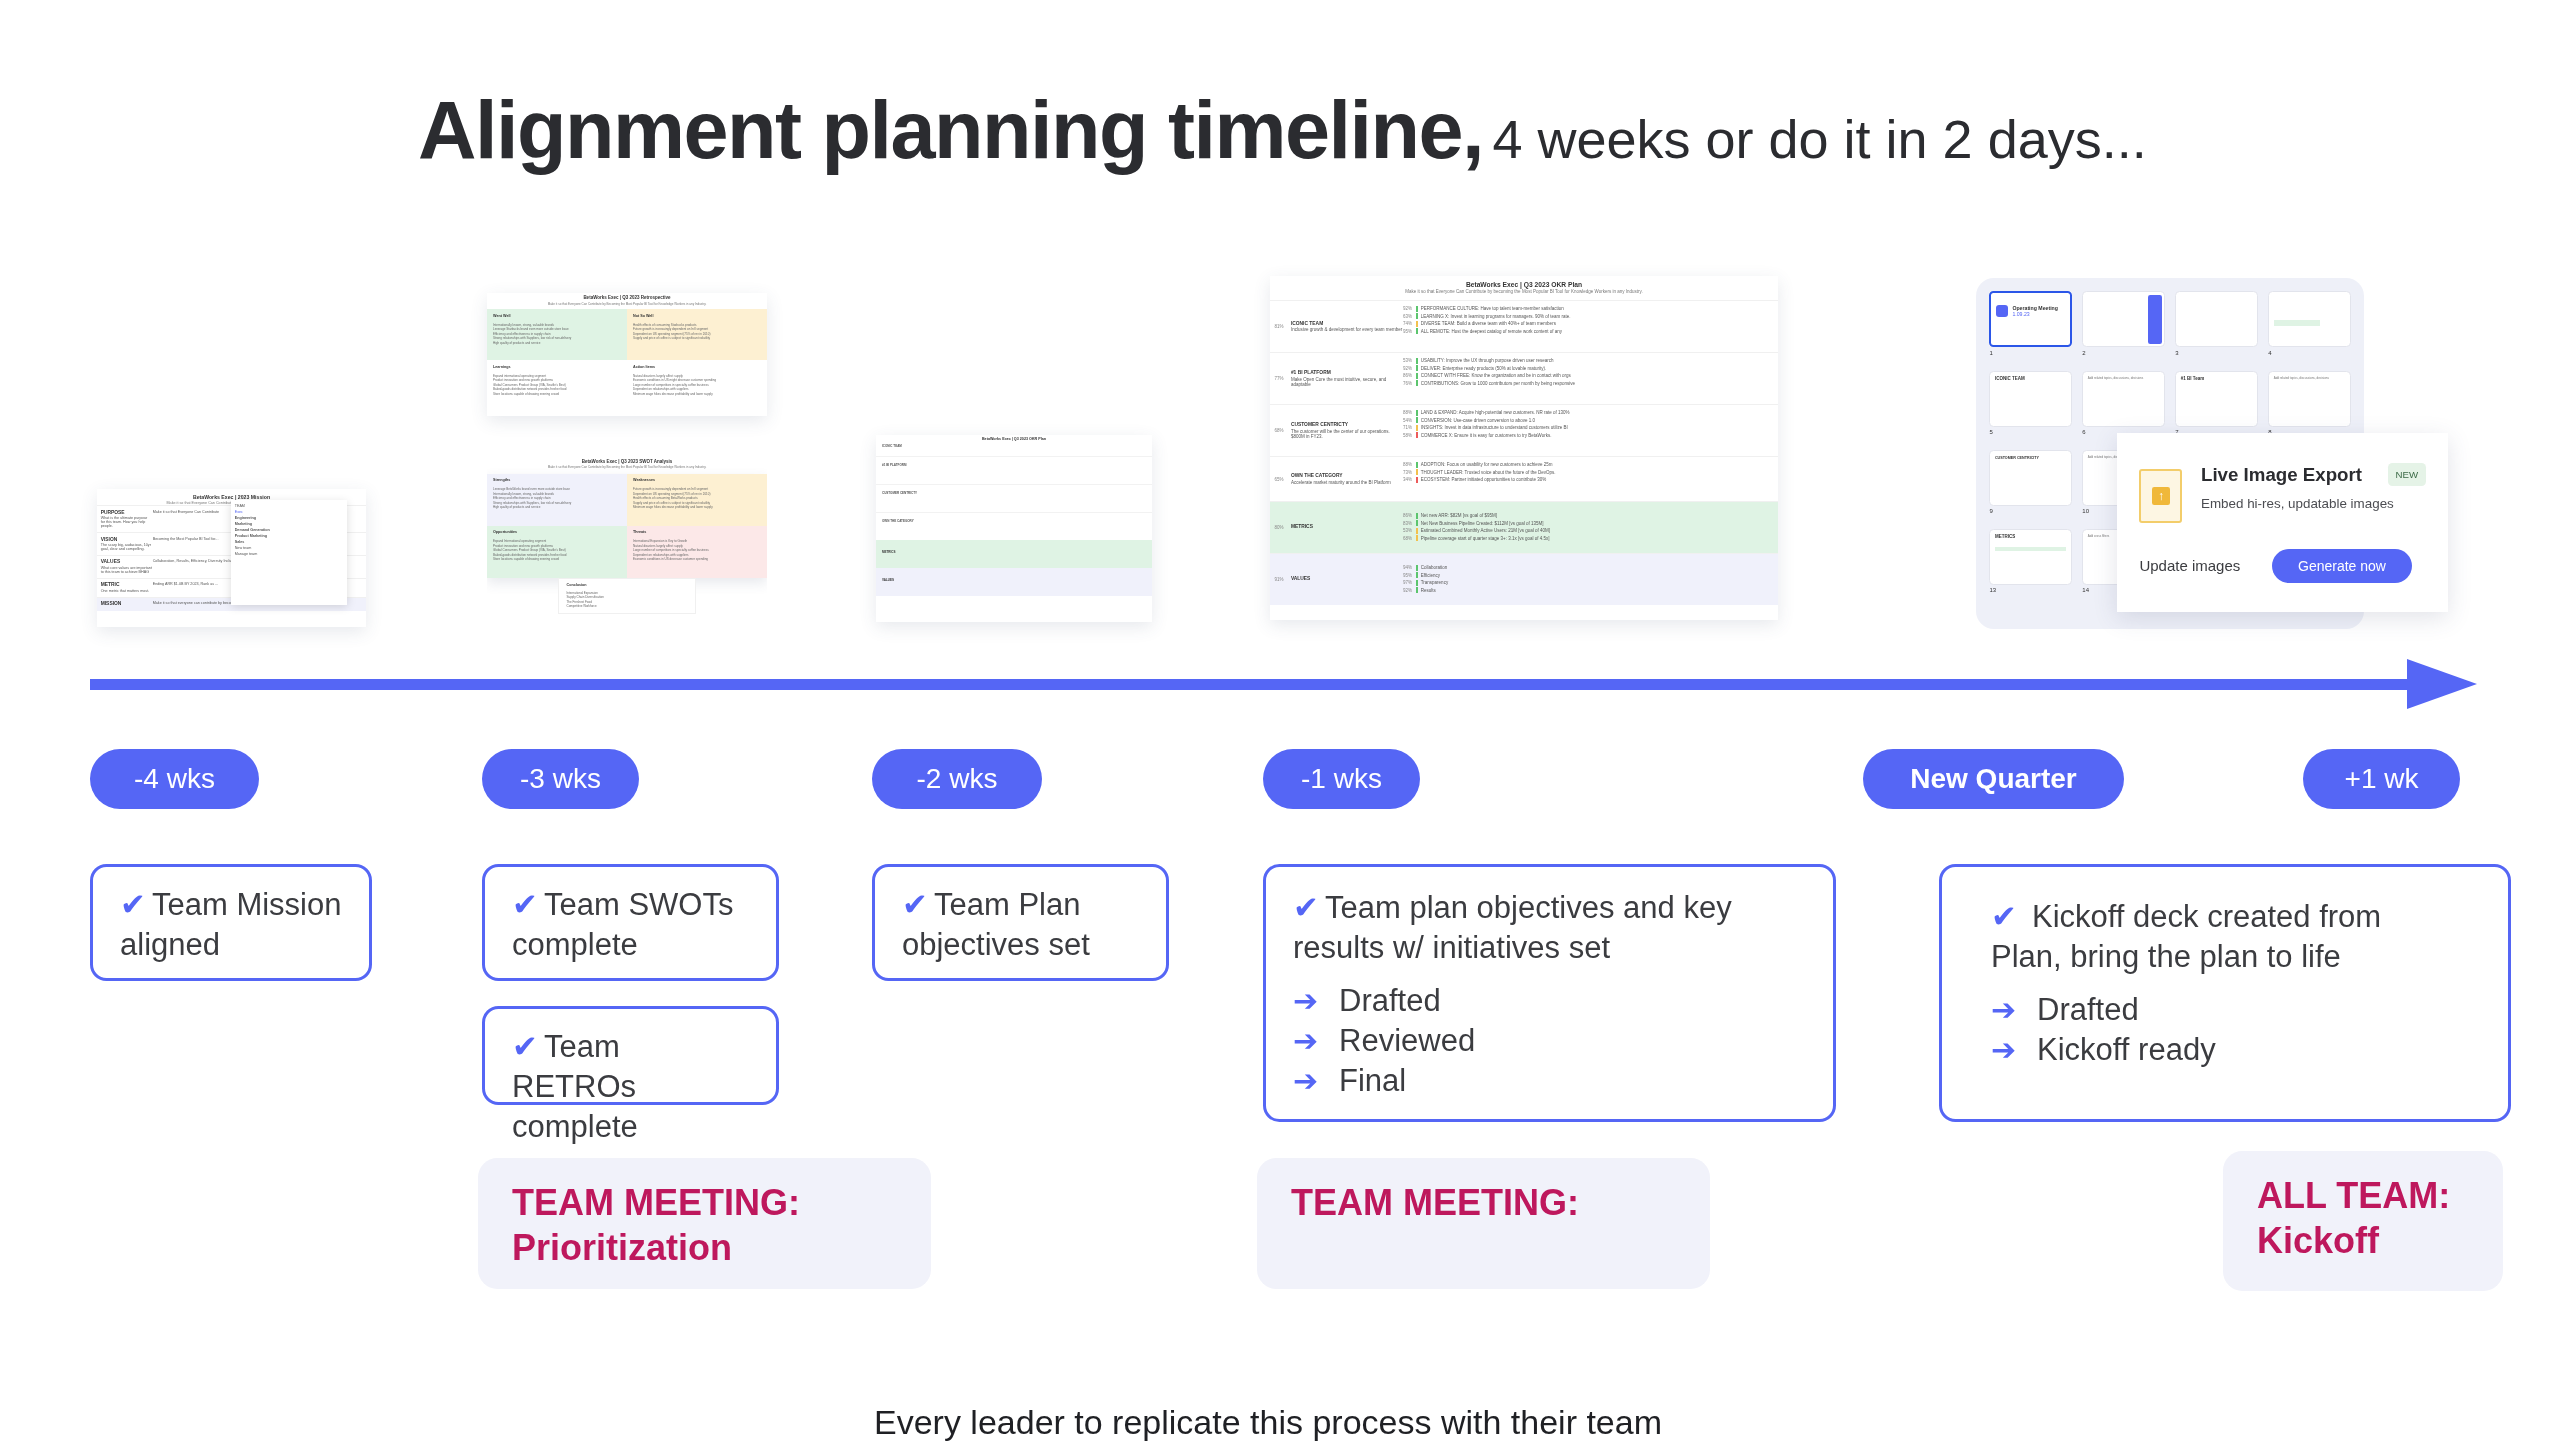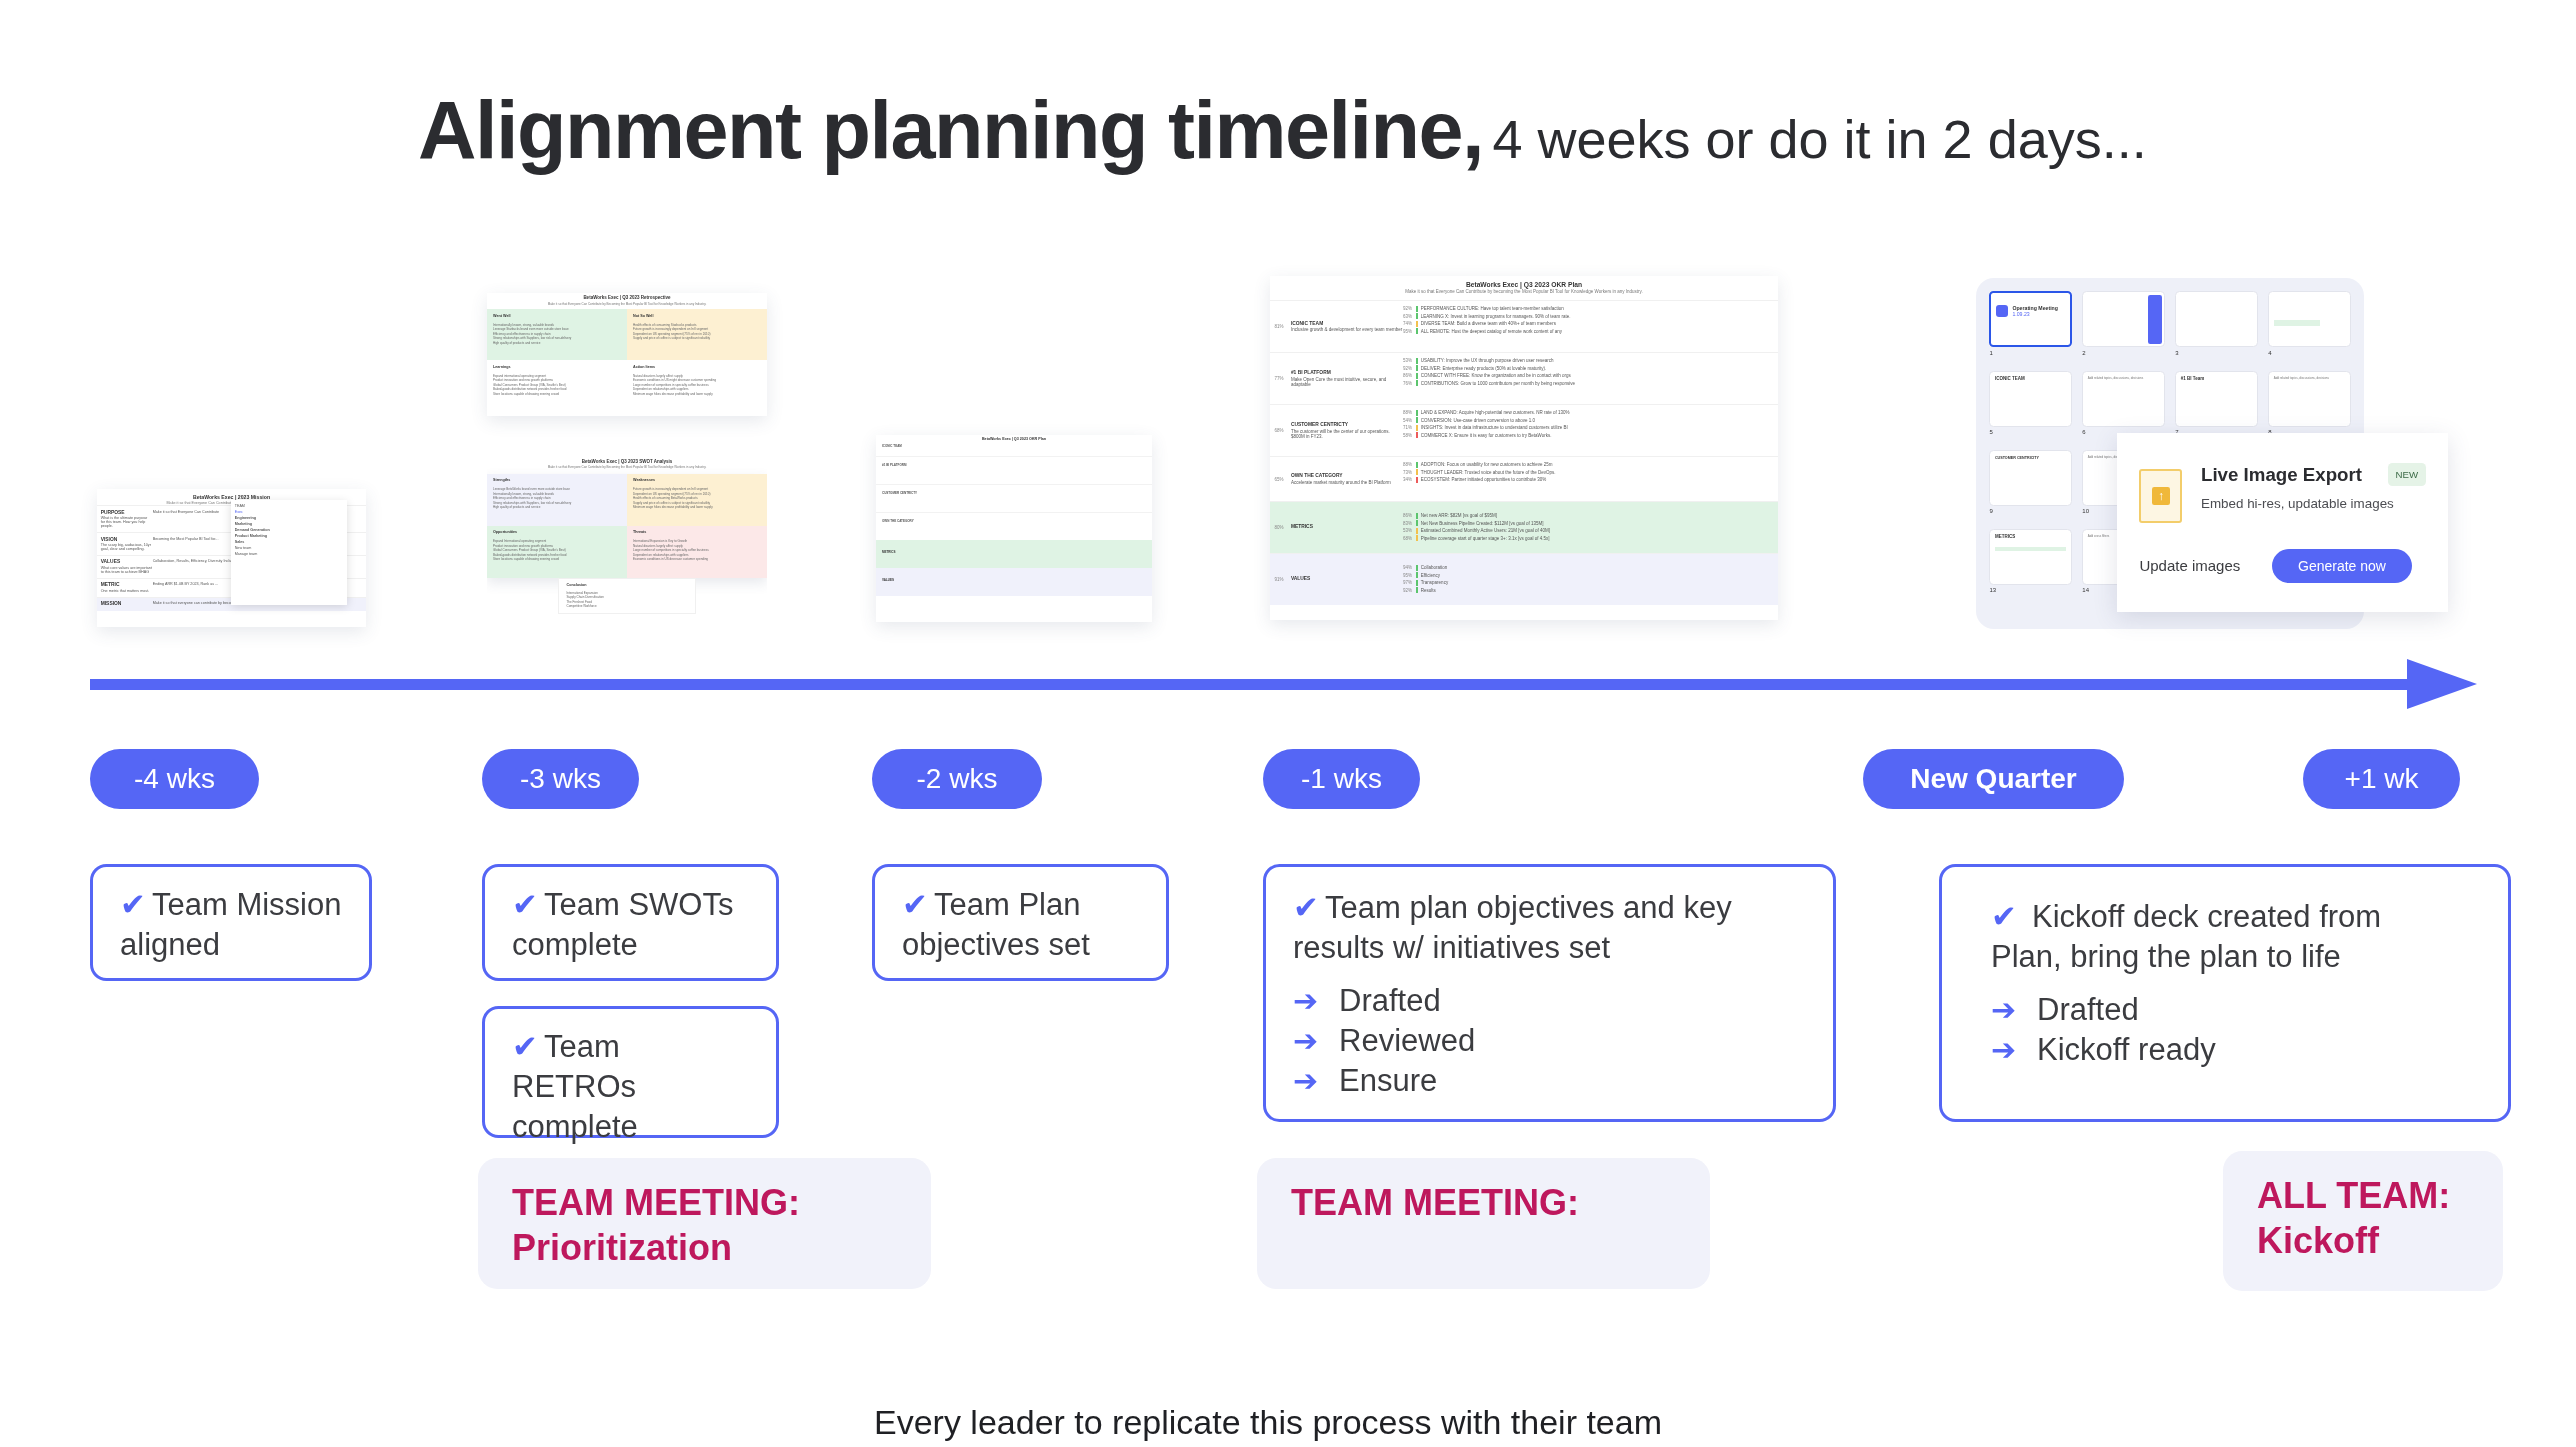--- a/index.html
+++ b/index.html
@@ -463,42 +463,42 @@
 <div class="pill" style="left:2303px; width:157px;">+1 wk</div>
 
 <div class="card" style="left:90px; top:864px; width:282px; height:117px;">
   <span class="check">✔</span><span>Team Mission aligned</span>
 </div>
 
 <div class="card" style="left:482px; top:864px; width:297px; height:117px;">
   <span class="check">✔</span><span>Team SWOTs complete</span>
 </div>
 
-<div class="card" style="left:482px; top:1006px; width:297px; height:132px;">
+<div class="card" style="left:482px; top:1006px; width:297px; height:99px;">
   <span class="check">✔</span><span>Team RETROs complete</span>
 </div>
 
 <div class="card" style="left:872px; top:864px; width:297px; height:117px;">
   <span class="check">✔</span><span>Team Plan objectives set</span>
 </div>
 
 <div class="card" style="left:1263px; top:864px; width:573px; height:258px; padding-top:21px;">
   <div><span class="check">✔</span><span>Team plan objectives and key results w/ initiatives set</span></div>
   <div class="sublist">
     <div class="item">
         <span class="arrow">➔</span>
         <span>Drafted</span>
       </div>
     <div class="item">
         <span class="arrow">➔</span>
         <span>Reviewed</span>
       </div>
     <div class="item">
         <span class="arrow">➔</span>
-        <span>Ensure</span>
+        <span>Final</span>
       </div>
   </div>
 </div>
 
 <div class="card" style="left:1939px; top:864px; width:572px; height:258px; padding:30px 49px;">
   <div><span class="check" style="margin-right:15px;">✔</span><span>Kickoff deck created from Plan, bring the plan to life</span></div>
   <div class="sublist">
     <div class="item">
         <span class="arrow">➔</span>
         <span>Drafted</span>

